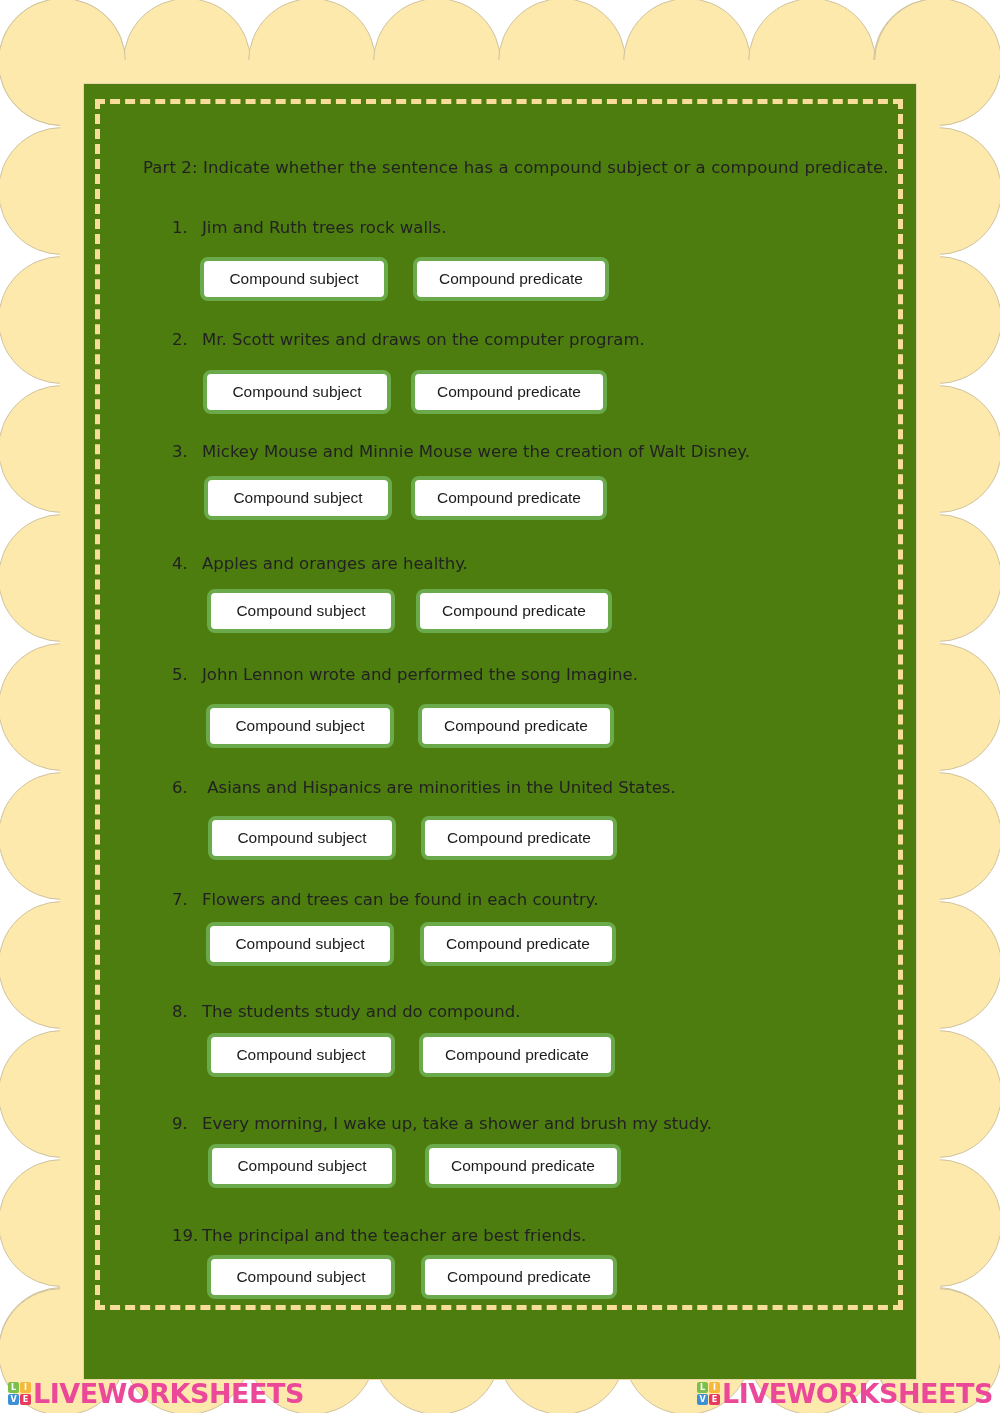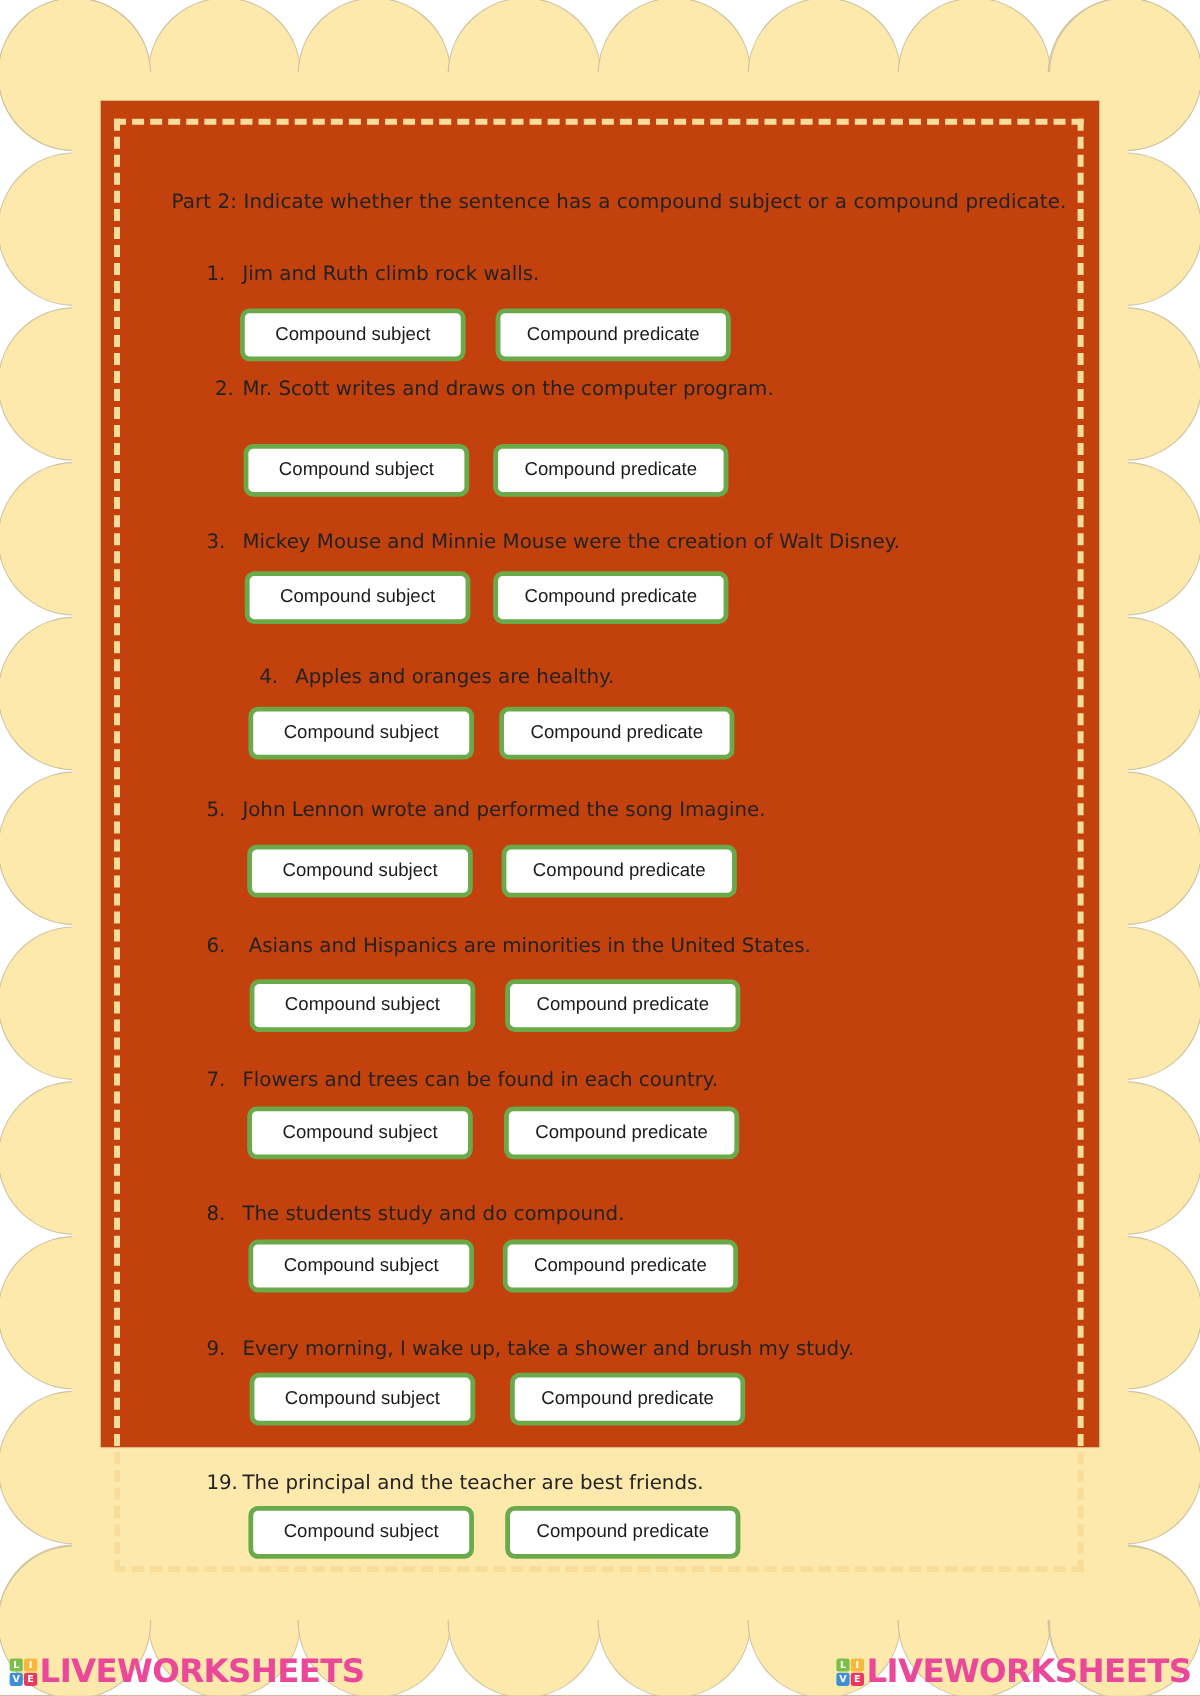--- a/index.html
+++ b/index.html
@@ -2,21 +2,21 @@
 <html><head>
 <meta charset="utf-8">
 <style>
   html, body { margin:0; padding:0; }
   body { width:1000px; height:1413px; position:relative; overflow:hidden; background:#ffffff;
          font-family:"DejaVu Sans", "Liberation Sans", sans-serif; }
   #frame { position:absolute; left:0; top:0; width:1000px; height:1413px; }
   .scallop { position:absolute; width:128px; height:128px; border-radius:50%;
              background:#fde9ac; border:1px solid #cfc3a0; box-sizing:border-box; }
   .frame-fill { position:absolute; background:#fde9ac; }
-  #page { position:absolute; left:84px; top:84px; width:832px; height:1122px; background:#c2410c;
+  #page { position:absolute; left:84px; top:84px; width:832px; height:1295px; background:#4d7c0f;
           box-shadow:0 0 0 1px #e8d8a8; }
   #dash-border { position:absolute; left:11px; top:15px; width:808px; height:1211px;
                  box-sizing:border-box; border:5px dashed #f7dc9a; }
   .instr { position:absolute; left:59px; top:72px; font-size:16.5px; color:#222; line-height:24px; letter-spacing:0.1px; }
   .q { position:absolute; left:88px; font-size:16.5px; color:#222; white-space:nowrap; }
   .q .num { display:inline-block; width:30px; }
   .btn { position:absolute; height:44px; border:4px solid #6aaa4b; border-radius:8px; background:#fff;
          box-sizing:border-box; display:flex; align-items:center; justify-content:center;
          font-family:"Liberation Sans", sans-serif; font-size:15.5px; color:#1c1c1c; cursor:pointer; }
   .logo { position:absolute; top:1378px; display:flex; align-items:center; }
@@ -69,30 +69,30 @@
     <div class="scallop" style="left: 874px; top: 1288px;"></div>
     <div class="frame-fill" style="left: 60px; top: 60px; width: 880px; height: 1290px;"></div>
   </div>
 
 <div id="page">
   <div id="dash-border"></div>
   <div class="instr">
     <div>Part 2: Indicate whether the sentence has a compound subject or a compound predicate.</div>
   </div>
   <div id="questions">
-      <div class="q" style="top: 134px;"><span class="num">1.</span><span style="white-space: pre;">Jim and Ruth climb rock walls.</span></div>
+      <div class="q" style="top: 134px;"><span class="num">1.</span><span style="white-space: pre;">Jim and Ruth trees rock walls.</span></div>
       <div class="btn" style="left: 116px; top: 173px; width: 188px;">Compound subject</div>
       <div class="btn" style="left: 329px; top: 173px; width: 196px;">Compound predicate</div>
-      <div class="q" style="top: 230px; text-align: center;"><span class="num">2.</span><span style="white-space: pre;">Mr. Scott writes and draws on the computer program.</span></div>
+      <div class="q" style="top: 246px;"><span class="num">2.</span><span style="white-space: pre;">Mr. Scott writes and draws on the computer program.</span></div>
       <div class="btn" style="left: 119px; top: 286px; width: 188px;">Compound subject</div>
       <div class="btn" style="left: 327px; top: 286px; width: 196px;">Compound predicate</div>
       <div class="q" style="top: 358px;"><span class="num">3.</span><span style="white-space: pre;">Mickey Mouse and Minnie Mouse were the creation of Walt Disney.</span></div>
       <div class="btn" style="left: 120px; top: 392px; width: 188px;">Compound subject</div>
       <div class="btn" style="left: 327px; top: 392px; width: 196px;">Compound predicate</div>
-      <div class="q" style="top: 470px; margin-left: 44px;"><span class="num">4.</span><span style="white-space: pre;">Apples and oranges are healthy.</span></div>
+      <div class="q" style="top: 470px;"><span class="num">4.</span><span style="white-space: pre;">Apples and oranges are healthy.</span></div>
       <div class="btn" style="left: 123px; top: 505px; width: 188px;">Compound subject</div>
       <div class="btn" style="left: 332px; top: 505px; width: 196px;">Compound predicate</div>
       <div class="q" style="top: 581px;"><span class="num">5.</span><span style="white-space: pre;">John Lennon wrote and performed the song Imagine.</span></div>
       <div class="btn" style="left: 122px; top: 620px; width: 188px;">Compound subject</div>
       <div class="btn" style="left: 334px; top: 620px; width: 196px;">Compound predicate</div>
       <div class="q" style="top: 694px;"><span class="num">6.</span><span style="white-space: pre;"> Asians and Hispanics are minorities in the United States.</span></div>
       <div class="btn" style="left: 124px; top: 732px; width: 188px;">Compound subject</div>
       <div class="btn" style="left: 337px; top: 732px; width: 196px;">Compound predicate</div>
       <div class="q" style="top: 806px;"><span class="num">7.</span><span style="white-space: pre;">Flowers and trees can be found in each country.</span></div>
       <div class="btn" style="left: 122px; top: 838px; width: 188px;">Compound subject</div>

